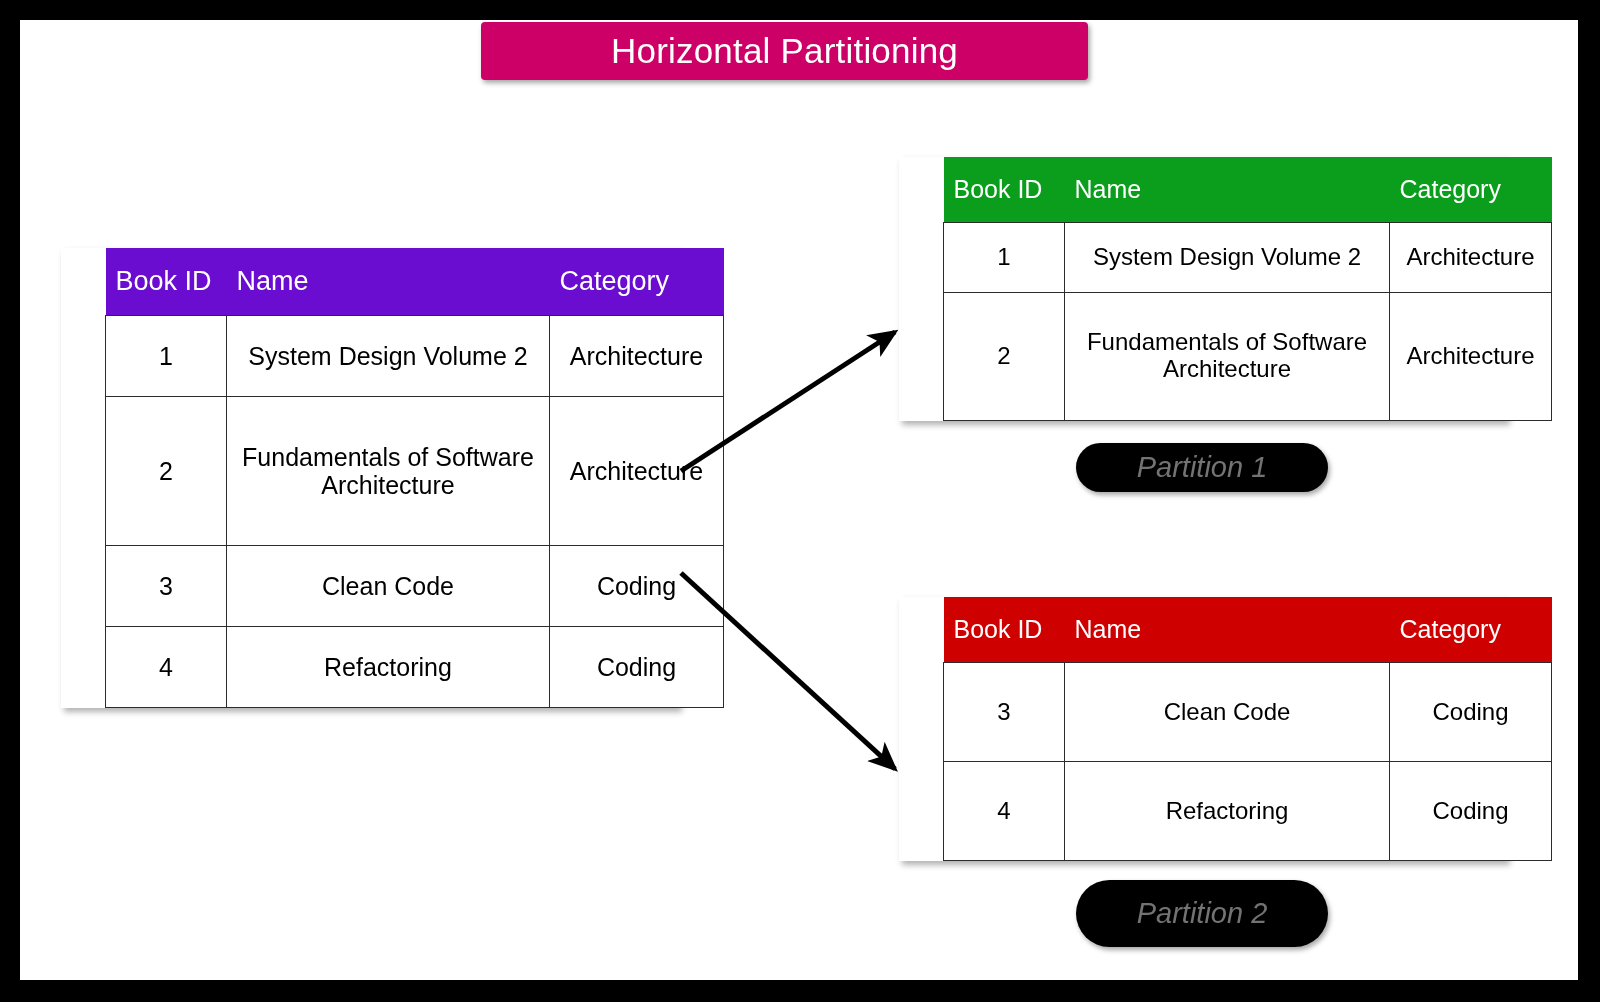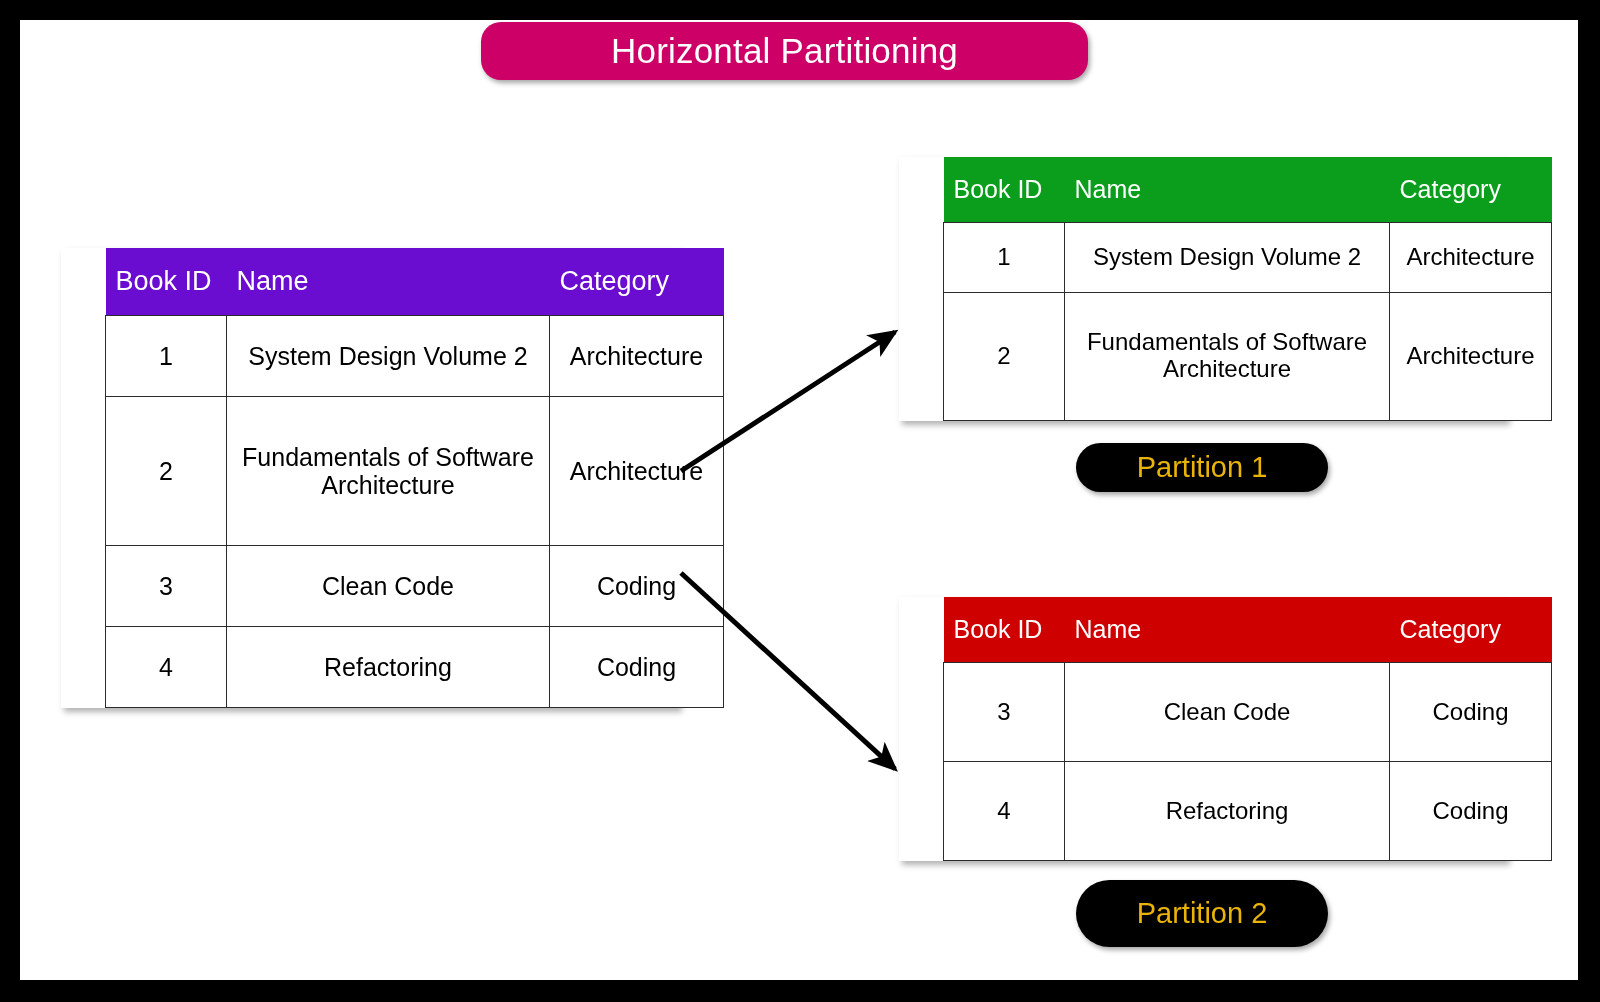--- a/index.html
+++ b/index.html
@@ -31,21 +31,21 @@
   }
 
   
   .title-banner {
     position: absolute;
     left: 461px;      
     top: 2px;         
     width: 607px;
     height: 58px;
     background: #cc0066;
-    border-radius: 20px;
+    border-radius: 4px;
     box-shadow: 2px 3px 5px rgba(0,0,0,0.35);
     display: flex;
     align-items: center;
     justify-content: center;
     color: #ffffff;
     font-size: 35px;
     font-weight: 400;
     letter-spacing: 0.2px;
     white-space: nowrap;
   }
@@ -120,27 +120,28 @@
   #p2-table th { background: #cf0000; font-size: 25px; height: 65px; }
   #p2-table td { font-size: 24px; }
   #p2-table .c-id   { width: 121px; }
   #p2-table .c-name { width: 325px; }
   #p2-table .c-cat  { width: 162px; }
 
   
   .pill {
     position: absolute;
     background: #000000;
-    color: #eab308;
+    color: #737373;
     border-radius: 999px;
     display: flex;
     align-items: center;
     justify-content: center;
     white-space: nowrap;
     box-shadow: 2px 3px 5px rgba(0,0,0,0.35);
+    font-style: italic;
   }
   #pill-original {
     left: 206px;     
     top: 713px;      
     width: 252px;
     height: 49px;
     font-size: 29px;
     font-weight: 700;
   }
   #pill-p1 {

